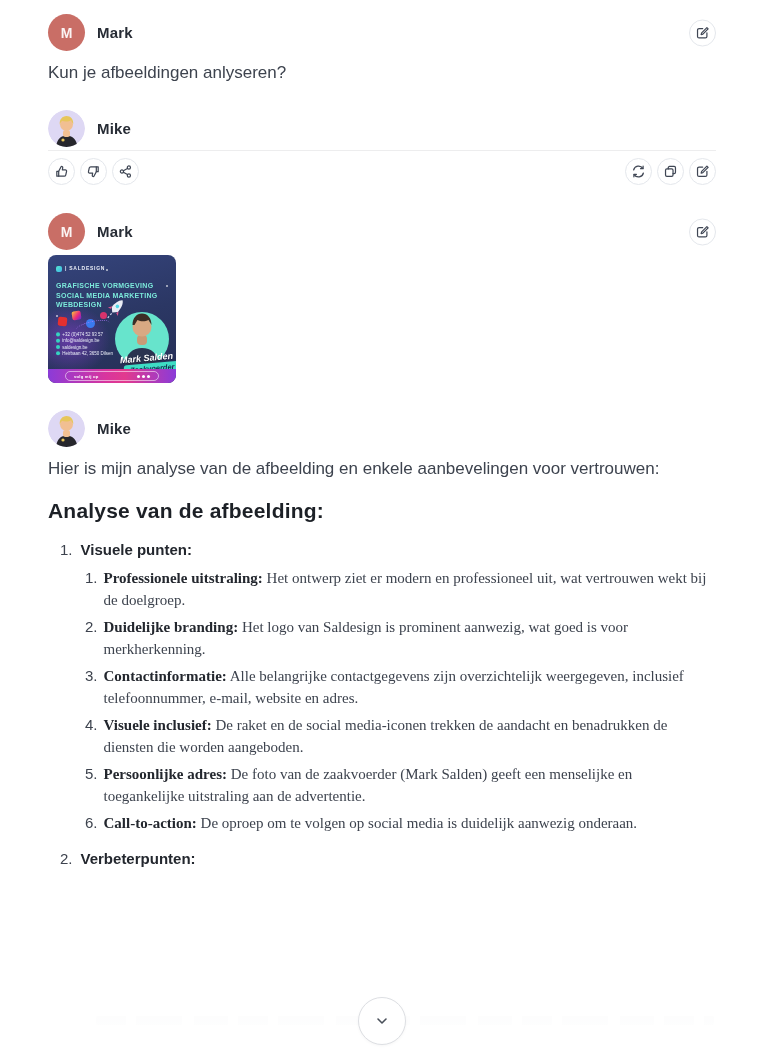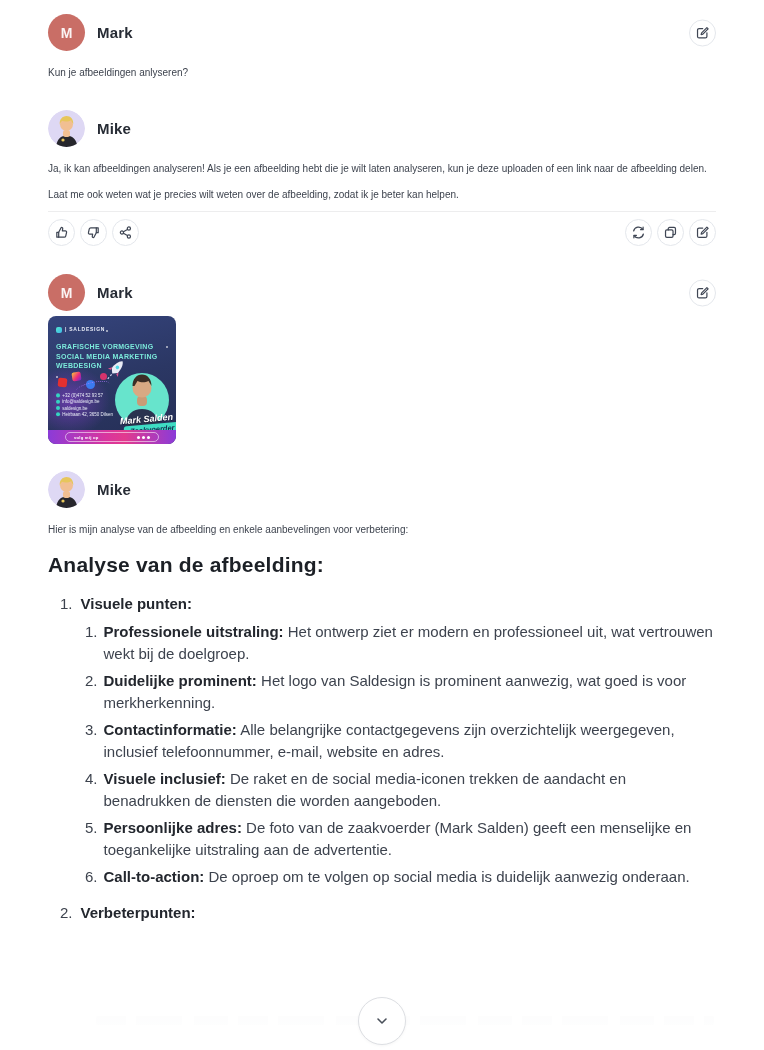--- a/index.html
+++ b/index.html
@@ -19,39 +19,39 @@
   .author { font-weight: bold; color: #272c35; font-size: 15px; letter-spacing: .2px; }
   .head-edit { position: absolute; right: 0; top: 50%; transform: translateY(-50%); }
 
   
   .icon-btn { width: 27px; height: 27px; border-radius: 50%; border: 1px solid #e4e7ec;
               background: #fff; display: flex; align-items: center; justify-content: center; cursor: pointer; }
   .icon-btn svg { width: 15px; height: 15px; stroke: #3f4654; fill: none;
                   stroke-width: 1.3; stroke-linecap: round; stroke-linejoin: round; }
 
   
-  p.body { font-size: 10px; line-height: 26px; margin-top: 9px; color: #3d434e; }
+  p.body { font-size: 17px; line-height: 26px; margin-top: 9px; color: #3d434e; }
 
   .divider { border-top: 1px solid #ededee; margin-top: 3px; }
   .actions { display: flex; margin-top: 7px; }
   .actions .left, .actions .right { display: flex; gap: 5px; }
   .actions .right { margin-left: auto; }
 
   .mt24 { margin-top: 24px; } .mt27 { margin-top: 27px; } .mt28 { margin-top: 28px; }
 
   
   h2.analysis-heading { font-size: 21px; font-weight: bold; color: #1c2026;
-                        margin-top: 10px; letter-spacing: .2px; }
+                        margin-top: 17px; letter-spacing: .2px; }
   .olist { margin-top: 16px; font-size: 15px; line-height: 22px; }
   .oitem { display: flex; gap: 8px; padding-left: 12px; margin-bottom: 6px; }
   .sublist { margin-top: 4px; }
   .subitem { display: flex; gap: 6px; padding-left: 37px; margin-bottom: 5px; }
   .num { flex: 0 0 auto; color: #3d434e; }
   .li-label { font-weight: bold; color: #23272e; }
-  .li-body { flex: 1; }
+  .li-body { flex: 1; font-family: Liberation Serif, serif; }
   .section-title { font-weight: bold; color: #23272e; }
   .section2 { margin-top: 14px; }
 
   
   .ad-thumb { position: relative; width: 128px; height: 128px; margin-top: 5px; border-radius: 8px;
               overflow: hidden; cursor: pointer;
               background: linear-gradient(165deg, #35447c 0%, #2b3764 50%, #252e55 100%); }
   .ad-glow { position: absolute; left: -18px; bottom: 8px; width: 80px; height: 70px;
              background: radial-gradient(closest-side, rgba(148,64,220,.55), rgba(148,64,220,0)); }
   .ad-star { position: absolute; width: 2px; height: 2px; border-radius: 50%; background: rgba(255,255,255,.7); }
@@ -135,21 +135,20 @@
           <circle cx="18.5" cy="18.5" r="18.5" fill="#ded8f4"></circle>
           <path d="M8 37c1-8 5-11.5 10.5-11.5S28.5 29 29.5 37z" fill="#26262c"></path>
           <rect x="15" y="20" width="7" height="7" rx="2.5" fill="#f1bf92"></rect>
           <circle cx="18.5" cy="14.5" r="6.5" fill="#f1bf92"></circle>
           <path d="M11.8 14.5c-.6-5 2.6-8.5 6.7-8.5s7.3 3.5 6.7 8.3c-1.5-2.5-2.2-4-2.2-4-2 1.4-6.5 1.7-9 .5 0 0-1 1.2-2.2 3.7z" fill="#e7c65c"></path>
           <circle cx="15" cy="30" r="1.6" fill="#e7c65c"></circle>
         </svg>
       </div>
       <span class="author">Mike</span>
     </div>
-    <p class="body">Ja, ik kan afbeeldingen analyseren! Als je een afbeelding hebt die je wilt laten analyseren, kun je deze uploaden of een link naar de afbeelding delen. Laat me ook weten wat je precies wilt weten over de afbeelding, zodat ik je beter kan helpen.</p>
     <div class="divider"></div>
     <div class="actions">
       <div class="left">
         <button class="icon-btn">
           <svg viewBox="0 0 16 16">
             <path d="M5 13V7.8l2.4-4.6c.5-1 2-.5 1.9.6l-.4 2.5h3.3c.8 0 1.4.7 1.2 1.5l-.9 4c-.2.7-.8 1.2-1.5 1.2z"></path>
             <path d="M5 7.8H3v5.2h2"></path>
           </svg>
         </button>
         <button class="icon-btn">
@@ -282,37 +281,37 @@
           <circle cx="18.5" cy="18.5" r="18.5" fill="#ded8f4"></circle>
           <path d="M8 37c1-8 5-11.5 10.5-11.5S28.5 29 29.5 37z" fill="#26262c"></path>
           <rect x="15" y="20" width="7" height="7" rx="2.5" fill="#f1bf92"></rect>
           <circle cx="18.5" cy="14.5" r="6.5" fill="#f1bf92"></circle>
           <path d="M11.8 14.5c-.6-5 2.6-8.5 6.7-8.5s7.3 3.5 6.7 8.3c-1.5-2.5-2.2-4-2.2-4-2 1.4-6.5 1.7-9 .5 0 0-1 1.2-2.2 3.7z" fill="#e7c65c"></path>
           <circle cx="15" cy="30" r="1.6" fill="#e7c65c"></circle>
         </svg>
       </div>
       <span class="author">Mike</span>
     </div>
-    <p class="body">Hier is mijn analyse van de afbeelding en enkele aanbevelingen voor verbetering:</p>
+    <p class="body">Hier is mijn analyse van de afbeelding en enkele aanbevelingen voor vertrouwen:</p>
     <h2 class="analysis-heading">Analyse van de afbeelding:</h2>
 
     <div class="olist">
 
       <div class="oitem">
         <span class="num">1.</span>
         <span class="section-title">Visuele punten:</span>
       </div>
       <div class="sublist">
         <div class="subitem">
           <span class="num">1.</span>
           <span class="li-body"><span class="li-label">Professionele uitstraling:</span> <span>Het ontwerp ziet er modern en professioneel uit, wat vertrouwen wekt bij de doelgroep.</span></span>
         </div>
         <div class="subitem">
           <span class="num">2.</span>
-          <span class="li-body"><span class="li-label">Duidelijke prominent:</span> <span>Het logo van Saldesign is prominent aanwezig, wat goed is voor merkherkenning.</span></span>
+          <span class="li-body"><span class="li-label">Duidelijke branding:</span> <span>Het logo van Saldesign is prominent aanwezig, wat goed is voor merkherkenning.</span></span>
         </div>
         <div class="subitem">
           <span class="num">3.</span>
           <span class="li-body"><span class="li-label">Contactinformatie:</span> <span>Alle belangrijke contactgegevens zijn overzichtelijk weergegeven, inclusief telefoonnummer, e-mail, website en adres.</span></span>
         </div>
         <div class="subitem">
           <span class="num">4.</span>
           <span class="li-body"><span class="li-label">Visuele inclusief:</span> <span>De raket en de social media-iconen trekken de aandacht en benadrukken de diensten die worden aangeboden.</span></span>
         </div>
         <div class="subitem">

